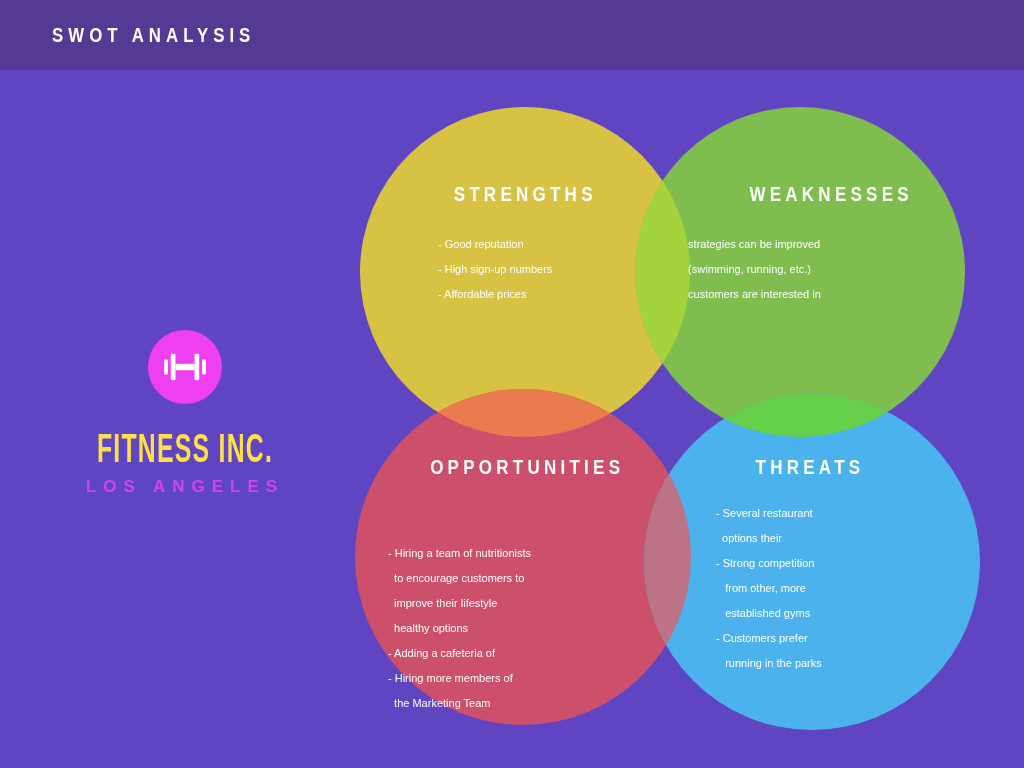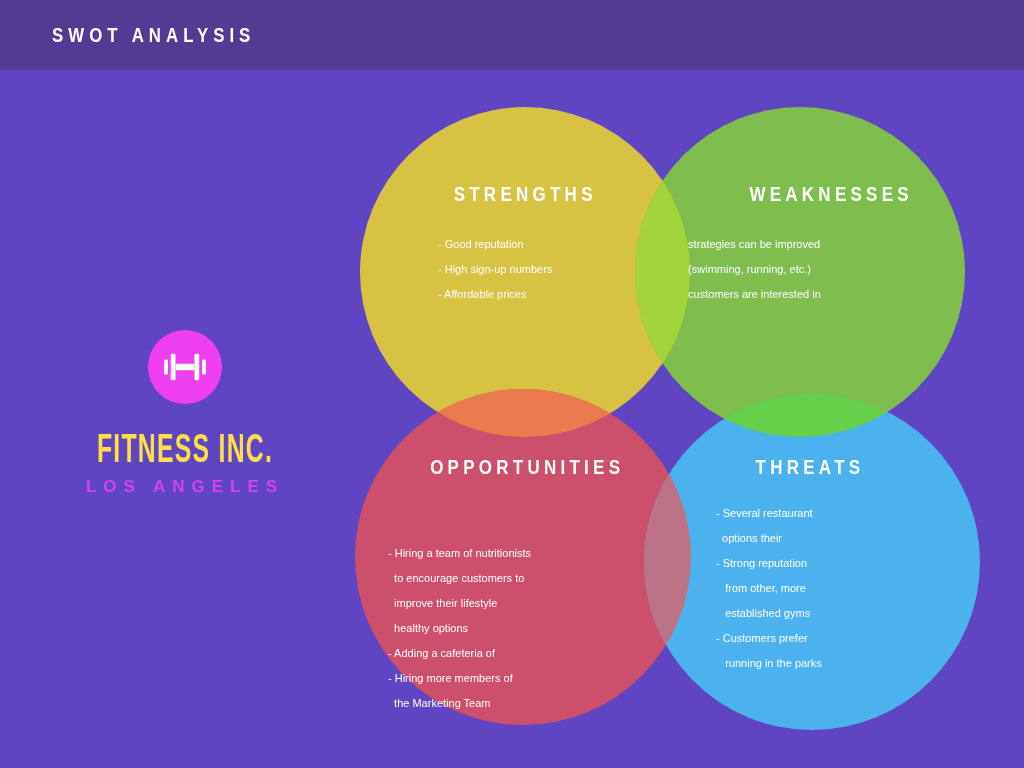--- a/index.html
+++ b/index.html
@@ -86,15 +86,15 @@
   <div class="q-title" style="left:377px;top:456px;">
     <span>OPPORTUNITIES</span>
   </div>
   <div class="q-title" style="left:660px;top:456px;">
     <span>THREATS</span>
   </div>
 
   <div class="q-list" style="left:438px;top:232px;"><div>- Good reputation</div><div>- High sign-up numbers</div><div>- Affordable prices</div></div>
   <div class="q-list" style="left:682px;top:232px;"><div>  strategies can be improved</div><div>  (swimming, running, etc.)</div><div>  customers are interested in</div></div>
   <div class="q-list" style="left:388px;top:501px;margin-top:40px;"><div>- Hiring a team of nutritionists</div><div>  to encourage customers to</div><div>  improve their lifestyle</div><div>  healthy options</div><div>- Adding a cafeteria of</div><div>- Hiring more members of</div><div>  the Marketing Team</div></div>
-  <div class="q-list" style="left:716px;top:501px;"><div>- Several restaurant</div><div>  options their</div><div>- Strong reputation</div><div>   from other, more</div><div>   established gyms</div><div>- Customers prefer</div><div>   running in the parks</div></div>
+  <div class="q-list" style="left:716px;top:501px;"><div>- Several restaurant</div><div>  options their</div><div>- Strong competition</div><div>   from other, more</div><div>   established gyms</div><div>- Customers prefer</div><div>   running in the parks</div></div>
 
 </div>
 
 </body></html>

